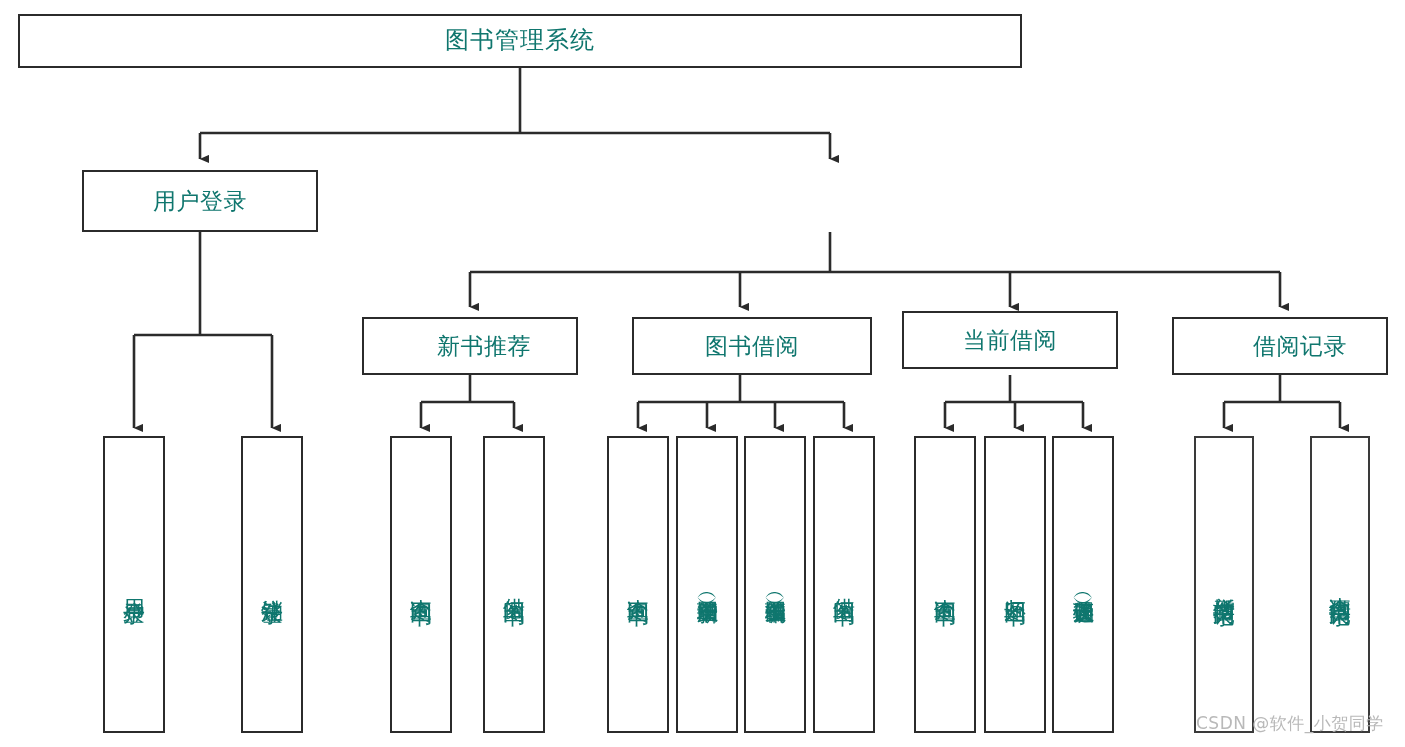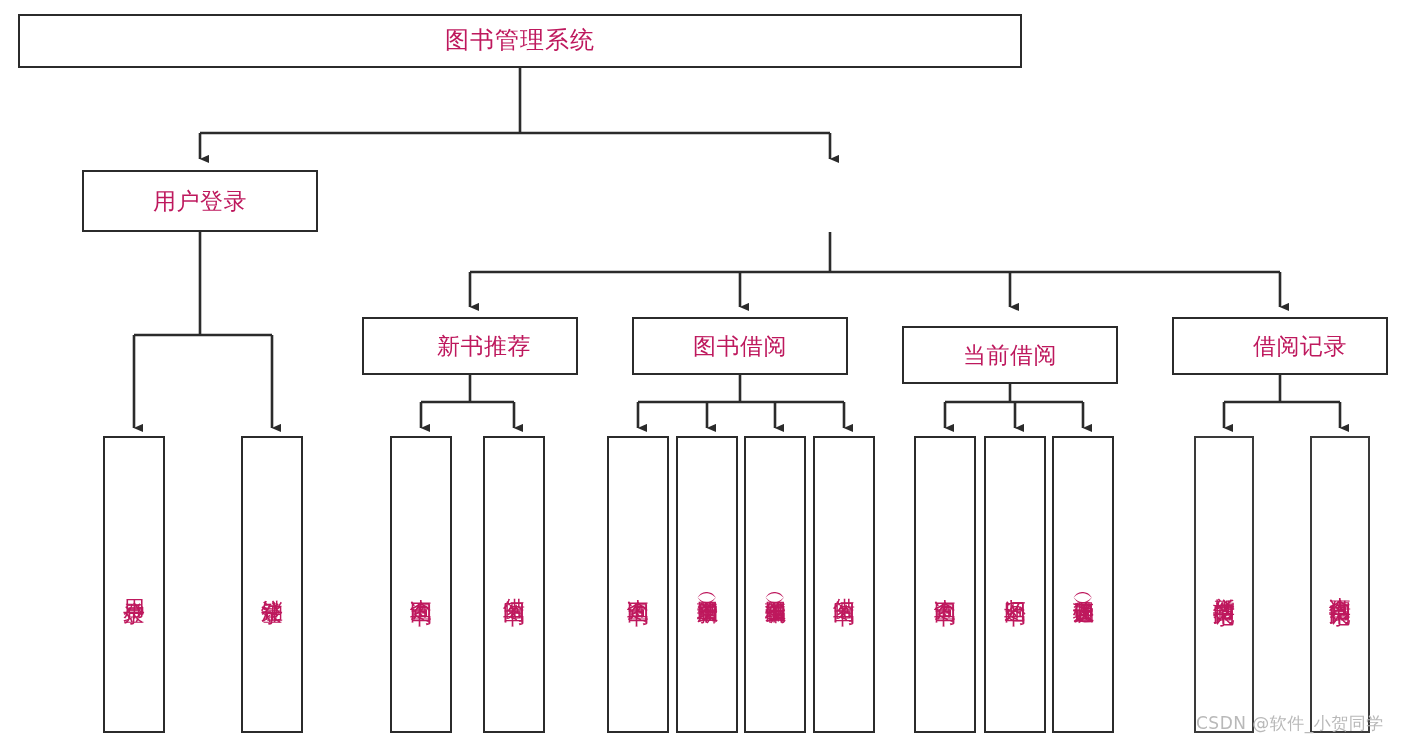--- a/index.html
+++ b/index.html
@@ -33,21 +33,21 @@
     display: flex;
     align-items: center;
     justify-content: center;
     z-index: 2;
   }
   .node.thin {
     border-width: 2px;
     border-color: #3a3a3a;
   }
   .node-label {
-    color: #be185d;
+    color: #0f766e;
     font-size: 23px;
     line-height: 1.08;
     letter-spacing: 0.5px;
     white-space: nowrap;
     text-align: center;
   }
   .node.vertical {
     align-items: center;
     justify-content: center;
   }
@@ -141,25 +141,25 @@
 
   <div class="node" style="left:82px; top:170px; width:236px; height:62px;">
     <span class="node-label">用户登录</span>
   </div>
 
 
   <div class="node" style="left:362px; top:317px; width:216px; height:58px;padding-left:28px;">
     <span class="node-label">新书推荐</span>
   </div>
 
-  <div class="node" style="left:632px; top:317px; width:216px; height:58px;">
+  <div class="node" style="left:632px; top:317px; width:240px; height:58px;">
     <span class="node-label">图书借阅</span>
   </div>
 
-  <div class="node" style="left:902px; top:326px; width:216px; height:58px;">
+  <div class="node" style="left:902px; top:311px; width:216px; height:58px;">
     <span class="node-label">当前借阅</span>
   </div>
 
   <div class="node" style="left:1172px; top:317px; width:216px; height:58px;padding-left:40px;">
     <span class="node-label">借阅记录</span>
   </div>
 
   <div class="node vertical" style="left:103px; top:436px; width:62px; height:297px;">
     <span class="node-label">用户登录</span>
   </div>

